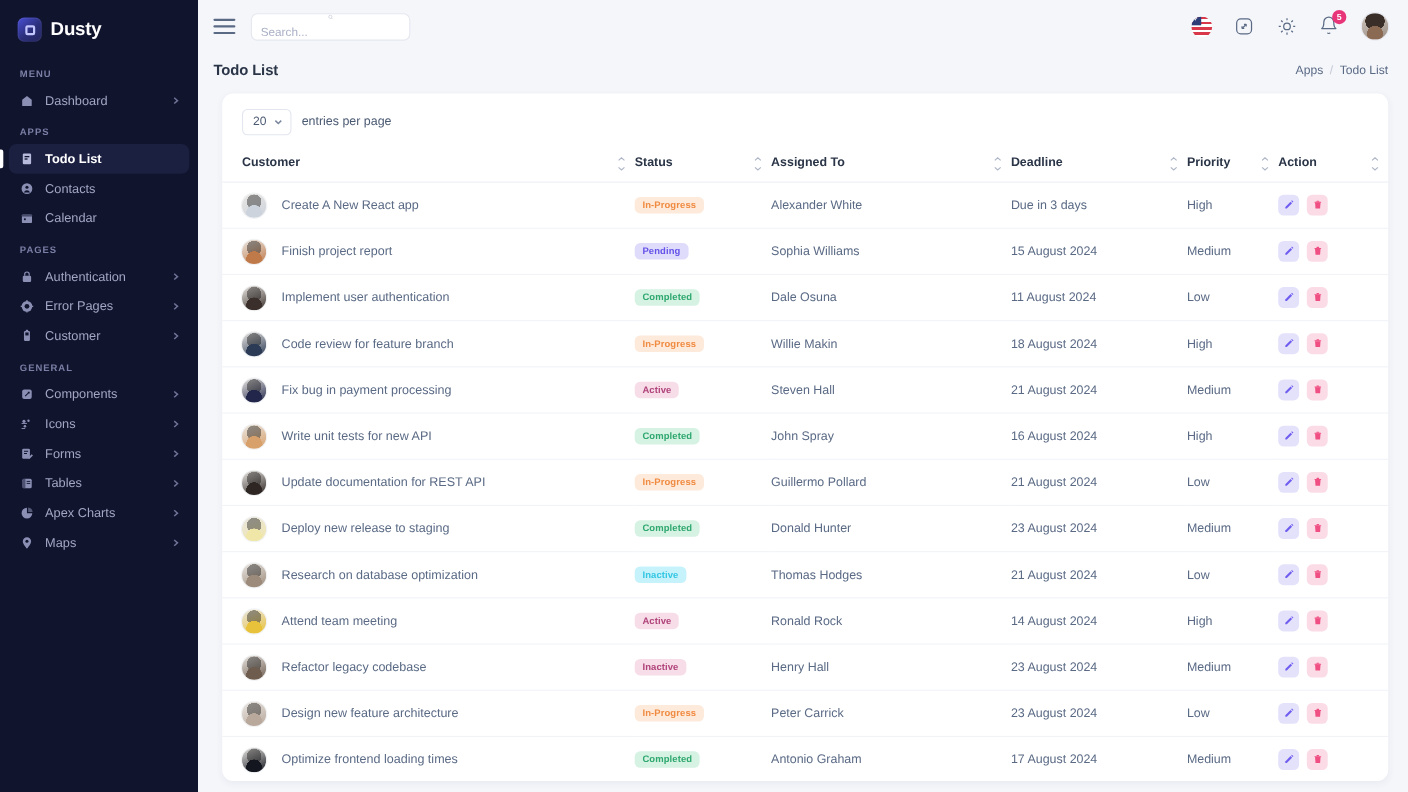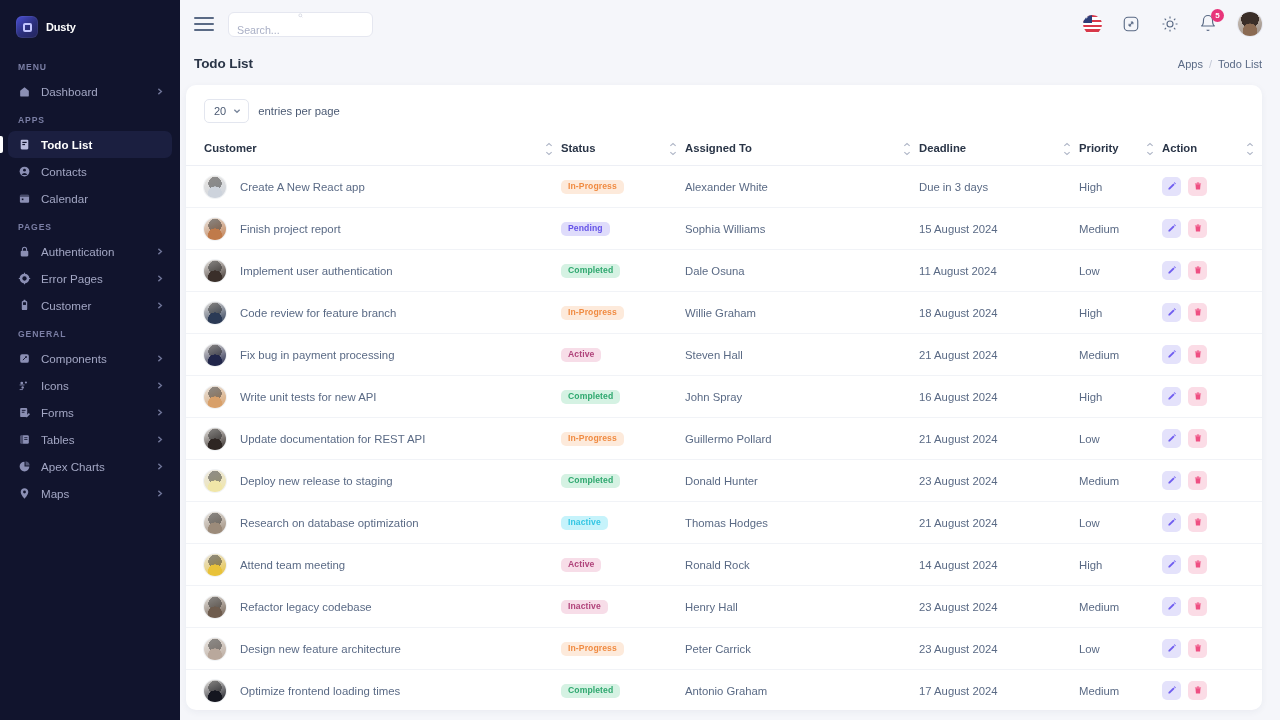--- a/index.html
+++ b/index.html
@@ -29,21 +29,21 @@
     width: 22px; height: 22px; border-radius: 6px;
     background: linear-gradient(140deg, #4a4fd6 0%, #2b2f7a 55%, #23255c 100%);
     display: flex; align-items: center; justify-content: center;
     box-shadow: 0 0 0 1px rgba(255,255,255,.06) inset;
   }
   .brand-logo i {
     width: 9px; height: 9px; border-radius: 2px;
     border: 2px solid #c3c6ff; display: block;
   }
   .brand-name {
-    color: #ffffff; font-size: 11px; font-weight: 700; letter-spacing: -.2px;
+    color: #ffffff; font-size: 17px; font-weight: 700; letter-spacing: -.2px;
   }
   .nav { padding: 0 8px; }
   .nav-label {
     color: #7b7fa5; font-size: 8.6px; font-weight: 700;
     letter-spacing: .9px; text-transform: uppercase;
     padding: 10px 0 6px 10px;
   }
   .nav-item {
     display: flex; align-items: center; gap: 10px;
     height: 27px; padding: 0 8px 0 10px;
@@ -121,21 +121,21 @@
   
   .page-head { display: flex; align-items: center; padding: 8px 18px 14px 14px; }
   .page-title { font-size: 13.5px; font-weight: 700; color: #2a3547; letter-spacing: -.1px; }
   .breadcrumb { margin-left: auto; display: flex; align-items: center; gap: 6px; font-size: 11px; }
   .breadcrumb .crumb { color: #5a6a85; cursor: pointer; }
   .breadcrumb .sep { color: #c3c8d6; }
   .breadcrumb .crumb.current { color: #5a6a85; }
 
   
   .card {
-    margin: 0 18px 0 6px; background: #ffffff;
+    margin: 0 18px 0 22px; background: #ffffff;
     border-radius: 10px; box-shadow: 0 2px 7px rgba(45,55,100,.055);
     height: 625px; overflow: hidden;
   }
   .card-toolbar { display: flex; align-items: center; gap: 9px; padding: 14px 18px 10px 18px; }
   .entries-select {
     position: relative; height: 24px; border: 1px solid #e3e6ef; border-radius: 5px;
     display: flex; align-items: center; gap: 7px; padding: 0 7px 0 9px;
     background: #fff; cursor: pointer;
   }
   .entries-select .val { font-size: 11px; color: #4b5a73; }
@@ -617,21 +617,21 @@
               </td>
             </tr>
             <tr>
               <td class="cust col-customer">
                 <span class="cust-cell">
                   <span class="avatar" style="background:radial-gradient(circle at 50% 80%, #2b3a55 0 34%, transparent 35%),radial-gradient(circle at 50% 34%, rgba(0,0,0,.38) 0 36%, transparent 37%),linear-gradient(155deg, #e9e6e2, #2b3a55);"></span>
                   <span class="cust-name">Code review for feature branch</span>
                 </span>
               </td>
               <td class="col-status"><span class="chip chip-inprogress">In-Progress</span></td>
-              <td class="col-assigned">Willie Graham</td>
+              <td class="col-assigned">Willie Makin</td>
               <td class="col-deadline">18 August 2024</td>
               <td class="col-priority">High</td>
               <td class="col-action">
                 <span class="actions">
                   <button class="act-btn act-edit">
                     <span><svg viewBox="0 0 24 24">
                         <path d="M3.5 17.2 15 5.7l3.3 3.3L6.8 20.5H3.5z"></path>
                         <path d="M16.4 4.3 18 2.7l3.3 3.3-1.6 1.6z"></path>
                       </svg></span>
                   </button>

